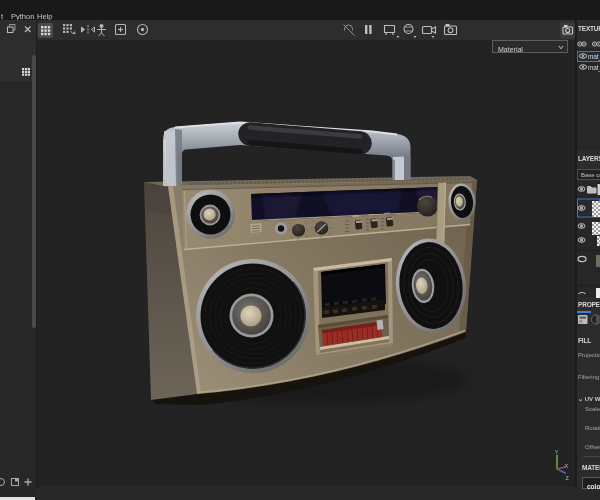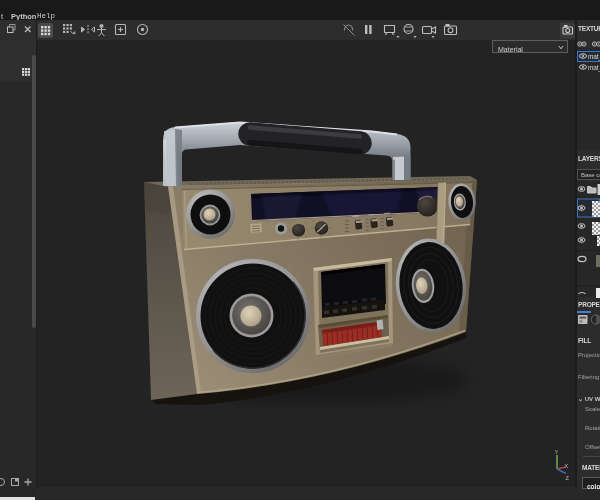--- a/index.html
+++ b/index.html
@@ -20,22 +20,22 @@
   .hdr{position:absolute;transform:translateZ(0);font-size:6.5px;letter-spacing:-0.2px;font-weight:bold;color:#d6d6d6;white-space:nowrap;}
   .lbl{position:absolute;transform:translateZ(0);font-size:6px;color:#a3a3a3;white-space:nowrap;}
   .selbox{position:absolute;border:1px solid #3b76c4;background:#262c36;}
   .checker{position:absolute;width:8px;background-image:linear-gradient(45deg,#9b9b9b 25%,transparent 25%,transparent 75%,#9b9b9b 75%),linear-gradient(45deg,#9b9b9b 25%,#f2f2f2 25%,#f2f2f2 75%,#9b9b9b 75%);background-size:4px 4px;background-position:0 0,2px 2px;}
   .ddl{position:absolute;background:#222;border:1px solid #4e4e4e;color:#c2c2c2;font-size:6px;white-space:nowrap;overflow:hidden;}
 </style>
 </head>
 <body>
 <div class="abs" id="menubar">
   <span style="left:1px;">t</span>
-    <span style="left:11px;font-weight:bold;">Python</span>
-    <span style="left:37px;font-family:Liberation Mono, monospace;">Help</span>
+    <span style="left:11px;">Python</span>
+    <span style="left:37px;">Help</span>
 </div>
 <div class="abs" id="toolbar"></div>
 <div class="abs" id="leftpanel"></div>
 <div class="abs" id="lp-top"></div>
 <div class="abs" id="lp-scroll"></div>
 <div class="abs" id="viewport"></div>
 <div class="abs" id="vseam"></div>
 <div class="abs" id="rseam"></div>
 <div class="abs" id="rightpanel"></div>
 <div class="abs" style="left:577px;top:48px;width:23px;height:102px;background:#272727;"></div>

